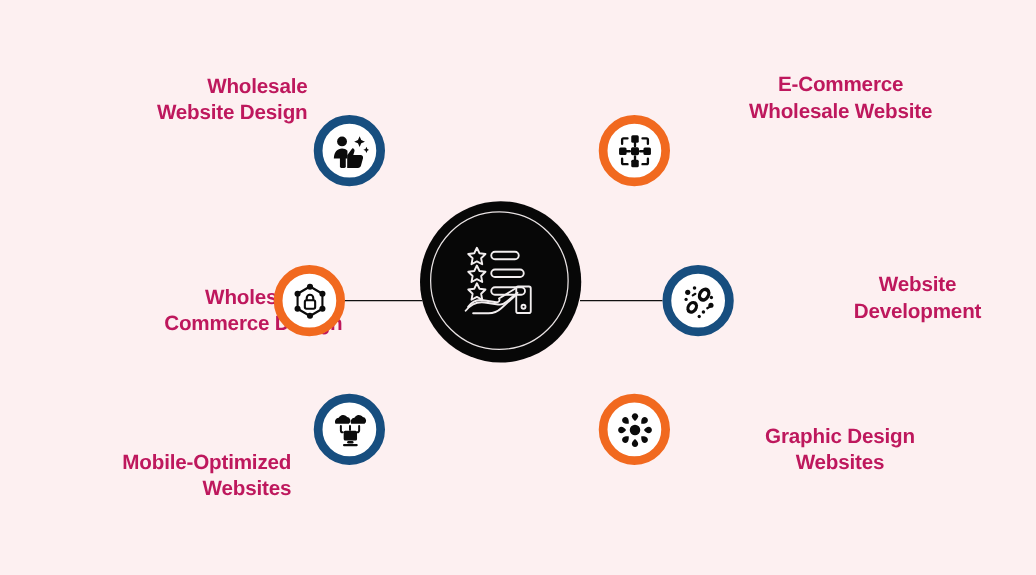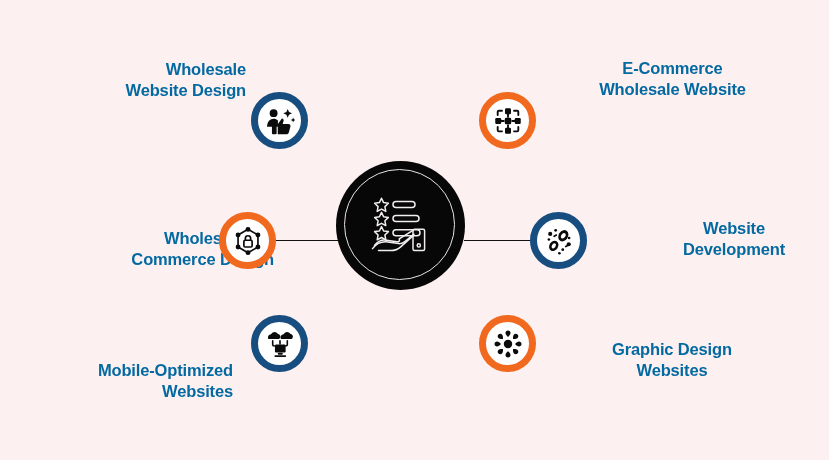--- a/index.html
+++ b/index.html
@@ -83,21 +83,21 @@
   .n-mr { left: 530px; top: 212px; }
   .n-bl { left: 251px; top: 315px; }
   .n-br { left: 479px; top: 315px; }
 
   
   .label {
     position: absolute;
     font-size: 16.5px;
     font-weight: bold;
     line-height: 1.28;
-    color: #0369a1;
+    color: #be185d;
     letter-spacing: -0.15px;
     white-space: pre-line;
   }
   .label.right-aligned { text-align: right; }
   .label.left-aligned  { text-align: center; }
 
   .l-tl { right: 583px; top:  59px; width: 220px; }
   .l-tr { left:  555px; top:  58px; width: 235px; }
   .l-ml { right: 555px; top: 228px; width: 240px; }
   .l-mr { left:  600px; top: 218px; width: 210px; margin-left: 29px; }

